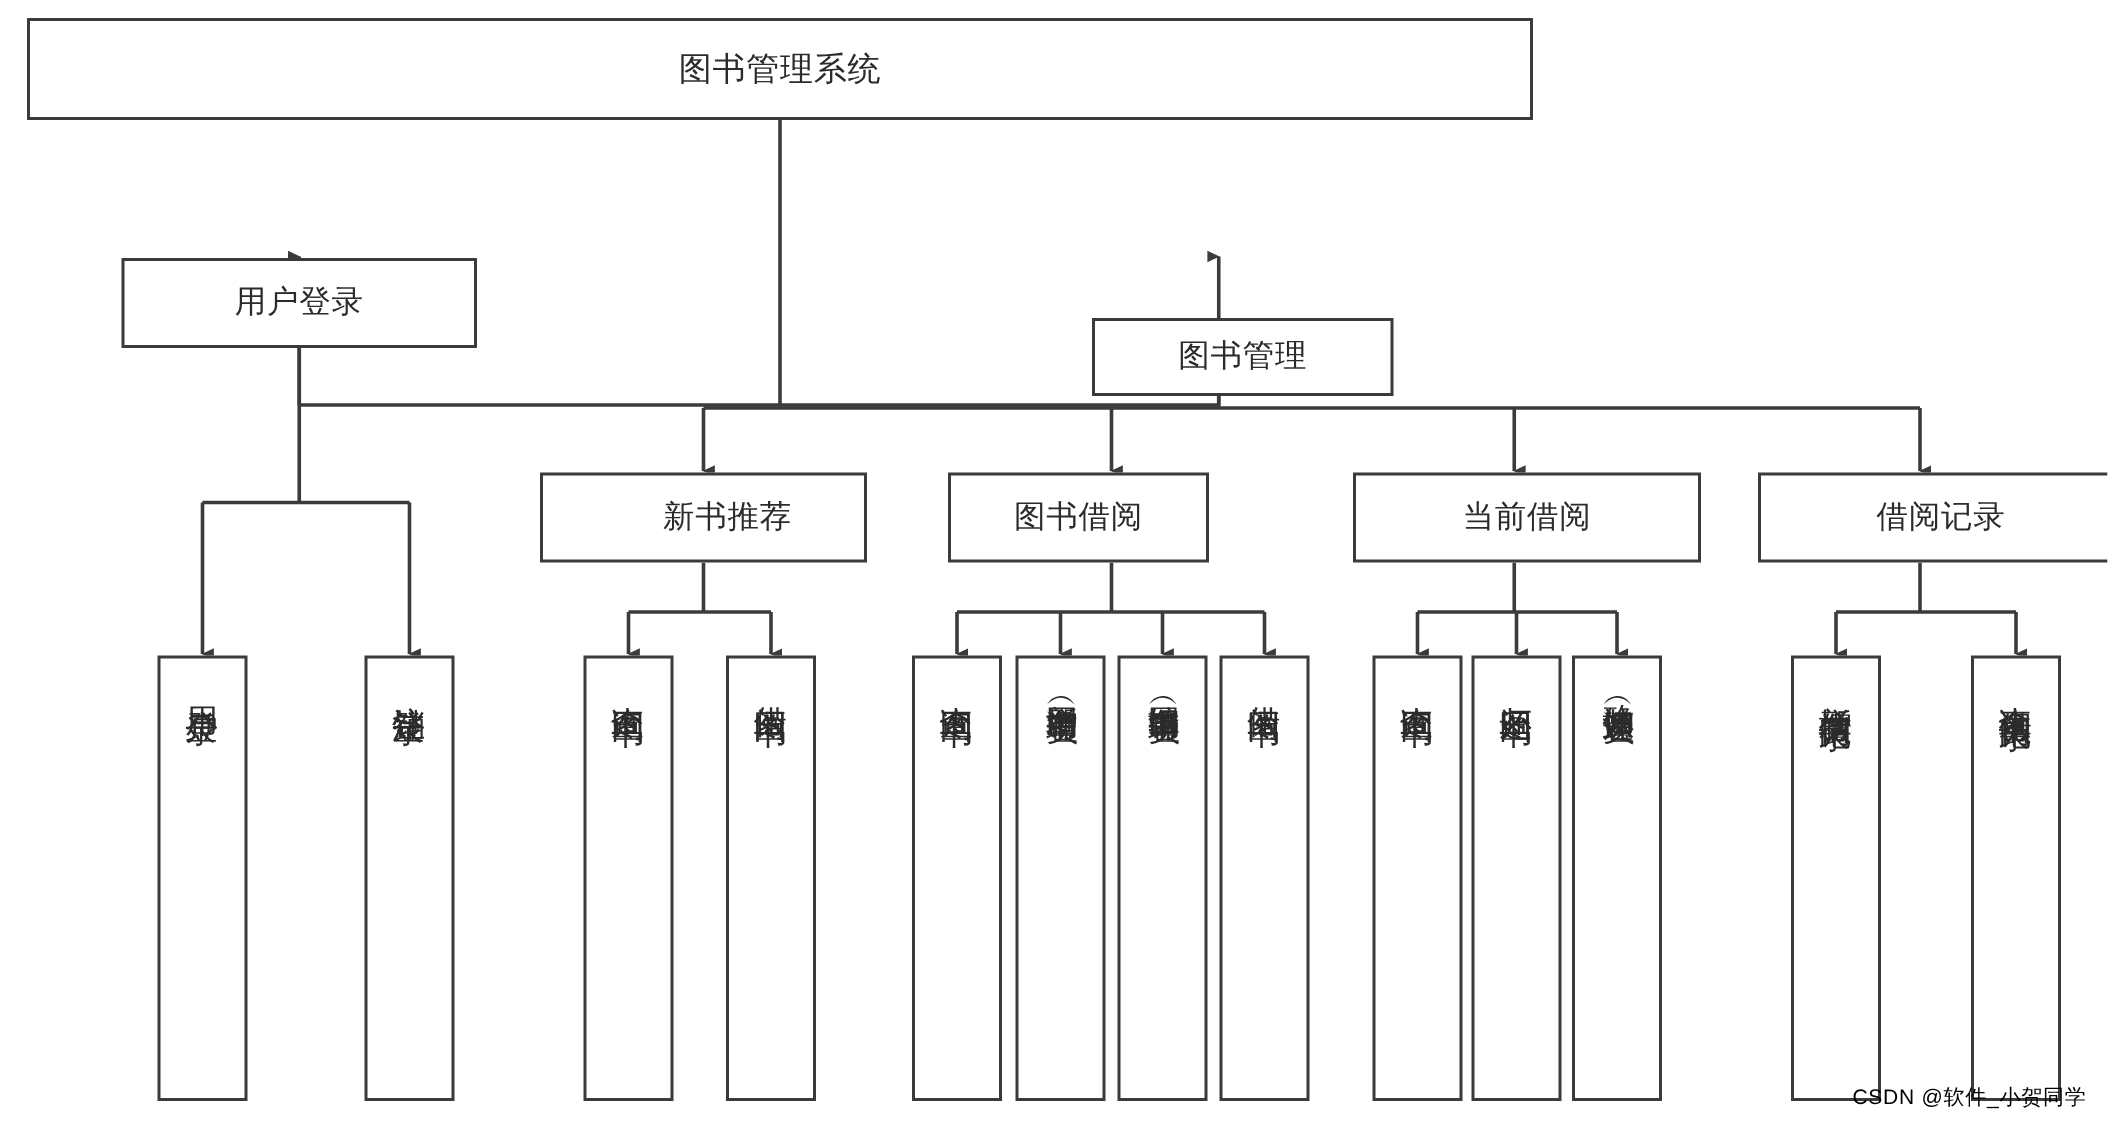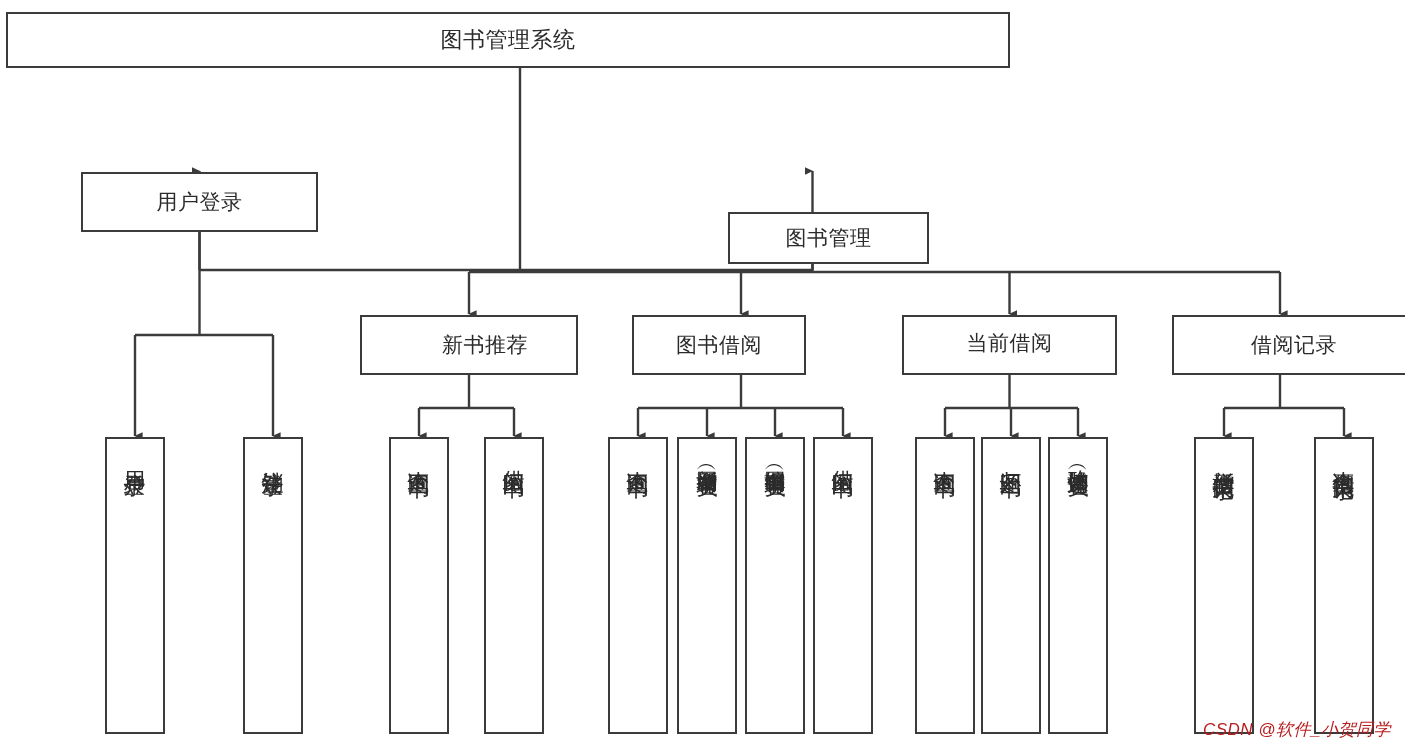--- a/index.html
+++ b/index.html
@@ -67,26 +67,25 @@
     white-space: nowrap;
   }
   .node.vert.tall-text .node-label {
     font-size: 21px;
     letter-spacing: 1px;
   }
   #watermark {
     position: absolute;
     right: 14px;
     bottom: 6px;
-    font-size: 17px;
-    color: #b91c1c;
+    font-size: 14px;
+    color: #000000;
     letter-spacing: 0.5px;
     z-index: 5;
     user-select: none;
-    font-style: italic;
   }
 </style>
 </head>
 <body>
 
 <div id="diagram-canvas">
 
   <svg id="edge-layer" viewBox="0 0 1405 747" xmlns="http://www.w3.org/2000/svg">
     <defs>
       <marker id="arrowhead" markerWidth="10" markerHeight="10" refX="4.2" refY="7.6" orient="auto" markerUnits="userSpaceOnUse">
@@ -124,36 +123,36 @@
         <line x1="1011" y1="408" x2="1011" y2="436" marker-end="url(#arrowhead)"></line>
         <line x1="1078" y1="408" x2="1078" y2="436" marker-end="url(#arrowhead)"></line>
         <line x1="1280" y1="375" x2="1280" y2="408"></line>
         <line x1="1224" y1="408" x2="1344" y2="408"></line>
         <line x1="1224" y1="408" x2="1224" y2="436" marker-end="url(#arrowhead)"></line>
         <line x1="1344" y1="408" x2="1344" y2="436" marker-end="url(#arrowhead)"></line>
       </g>
   </svg>
 
   <div id="node-group">
-      <div class="node horiz root" style="left: 6px; top: 12px; width: 1004px; height: 56px; align-items: center;">
+      <div class="node horiz root" style="left: 18px; top: 12px; width: 1004px; height: 68px; align-items: center;">
         <span class="node-label">图书管理系统</span>
       </div>
       <div class="node horiz" style="left: 81px; top: 172px; width: 237px; height: 60px;">
         <span class="node-label">用户登录</span>
       </div>
       <div class="node horiz" style="left: 728px; top: 172px; width: 201px; height: 52px; margin-top: 40px;">
         <span class="node-label">图书管理</span>
       </div>
       <div class="node horiz" style="left: 360px; top: 315px; width: 218px; height: 60px; padding-left: 32px;">
         <span class="node-label">新书推荐</span>
       </div>
       <div class="node horiz" style="left: 632px; top: 315px; width: 174px; height: 60px;">
         <span class="node-label">图书借阅</span>
       </div>
-      <div class="node horiz" style="left: 902px; top: 315px; width: 215px; height: 60px; font-family: Liberation Mono, monospace;">
+      <div class="node horiz" style="left: 902px; top: 315px; width: 232px; height: 60px;">
         <span class="node-label">当前借阅</span>
       </div>
       <div class="node horiz" style="left: 1172px; top: 315px; width: 244px; height: 60px;">
         <span class="node-label">借阅记录</span>
       </div>
       <div class="node vert" style="left: 105px; top: 437px; width: 60px; height: 297px;">
         <span class="node-label">用户登录</span>
       </div>
       <div class="node vert" style="left: 243px; top: 437px; width: 60px; height: 297px;">
         <span class="node-label">注销登录</span>

